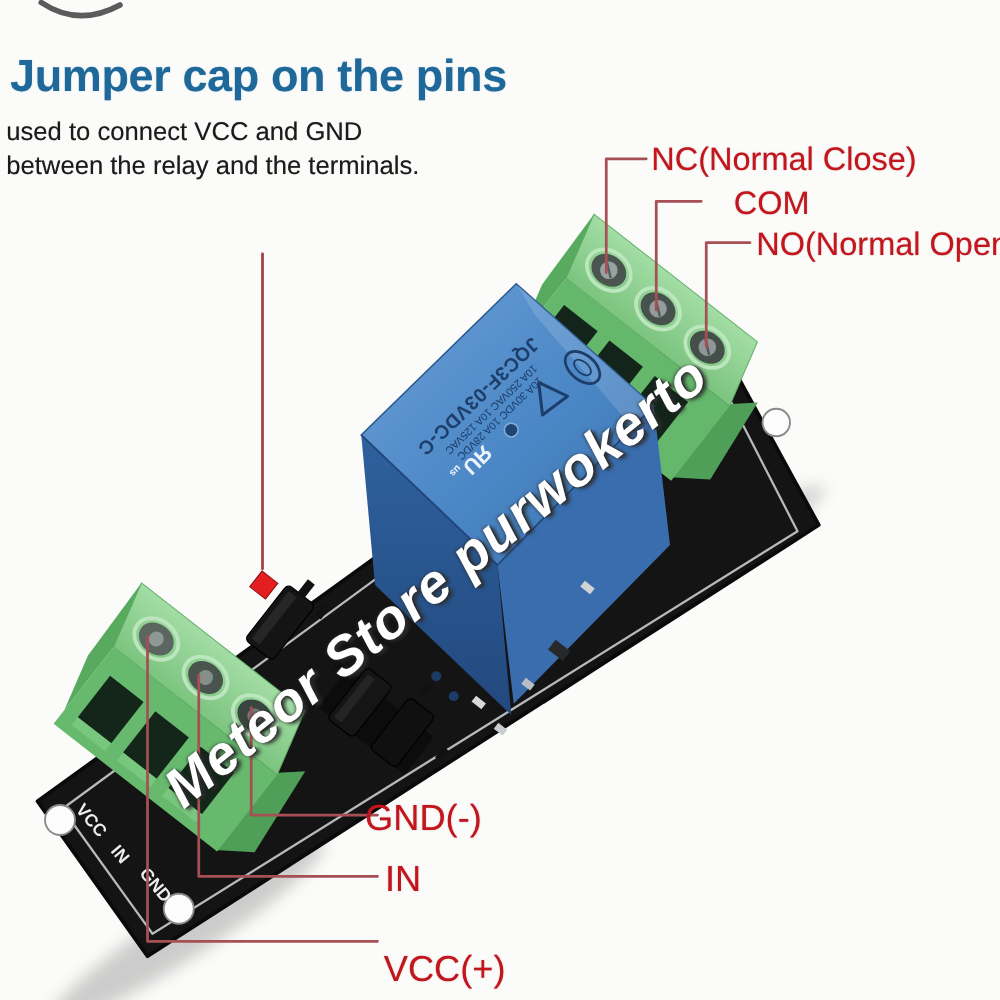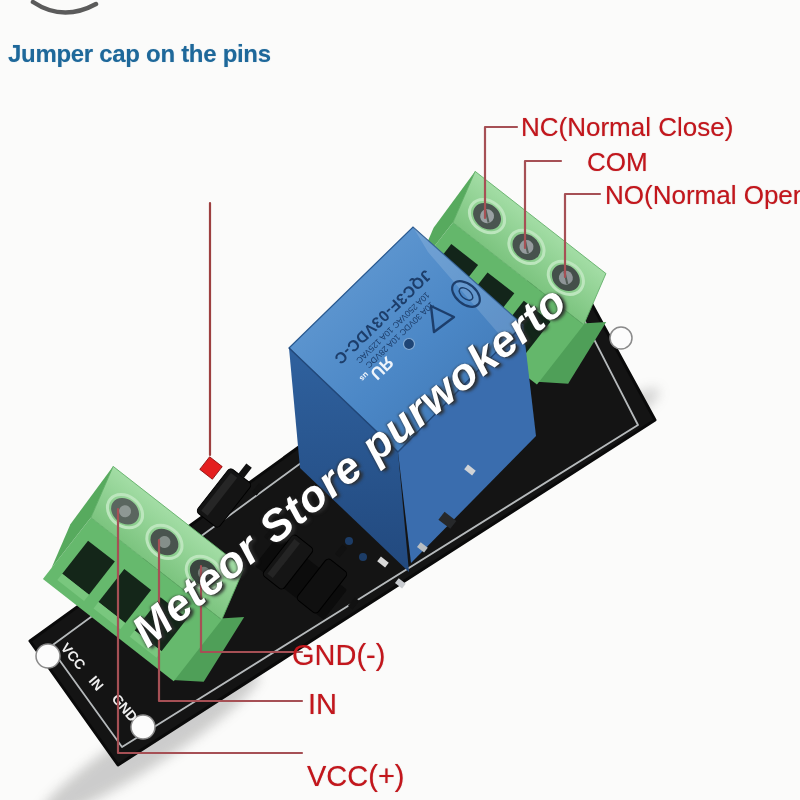--- a/index.html
+++ b/index.html
@@ -5,21 +5,21 @@
   html,body{margin:0;padding:0;}
   body{
     width:800px;height:800px;overflow:hidden;position:relative;
     background:#fbfbfa;
     font-family:"Liberation Sans",sans-serif;
   }
   #stage{position:absolute;inset:0;width:800px;height:800px;}
   .abs{position:absolute;}
   .title{
     left:8px;top:40px;
-    font-size:24px;font-weight:bold;color:#1e689a;letter-spacing:-0.3px;
+    font-size:36px;font-weight:bold;color:#1e689a;letter-spacing:-0.3px;
     text-shadow:0 0 1px rgba(30,104,154,.35);
     white-space:nowrap;
   }
   .desc{
     left:5px;top:92px;
     font-size:20.5px;line-height:27px;color:#1b1b1b;
     text-shadow:0 0 .6px rgba(0,0,0,.45);
     white-space:nowrap;
   }
   .red-label{
@@ -189,20 +189,22 @@
     <path d="M565 277 L565 194 L600 194"></path>
     <path d="M201 566 L201 652 L302 652"></path>
     <path d="M159 540 L159 701 L302 701"></path>
     <path d="M118 509 L118 753 L302 753"></path>
   </g>
 </svg>
 
 <div class="abs title lbl-layer">Jumper cap on the pins</div>
 
 <div class="abs desc lbl-layer">
+  <div>used to connect VCC and GND</div>
+  <div>between the relay and the terminals.</div>
 </div>
 
 <div id="lbl-nc" class="abs red-label lbl-top lbl-layer">NC(Normal Close)</div>
 <div id="lbl-com" class="abs red-label lbl-top lbl-layer">COM</div>
 <div id="lbl-no" class="abs red-label lbl-top lbl-layer">NO(Normal Open)</div>
 <div id="lbl-gnd" class="abs red-label lbl-bottom lbl-layer">GND(-)</div>
 <div id="lbl-in" class="abs red-label lbl-bottom lbl-layer">IN</div>
 <div id="lbl-vcc" class="abs red-label lbl-bottom lbl-layer">VCC(+)</div>
 
 <div class="abs watermark">Meteor Store purwokerto</div>

